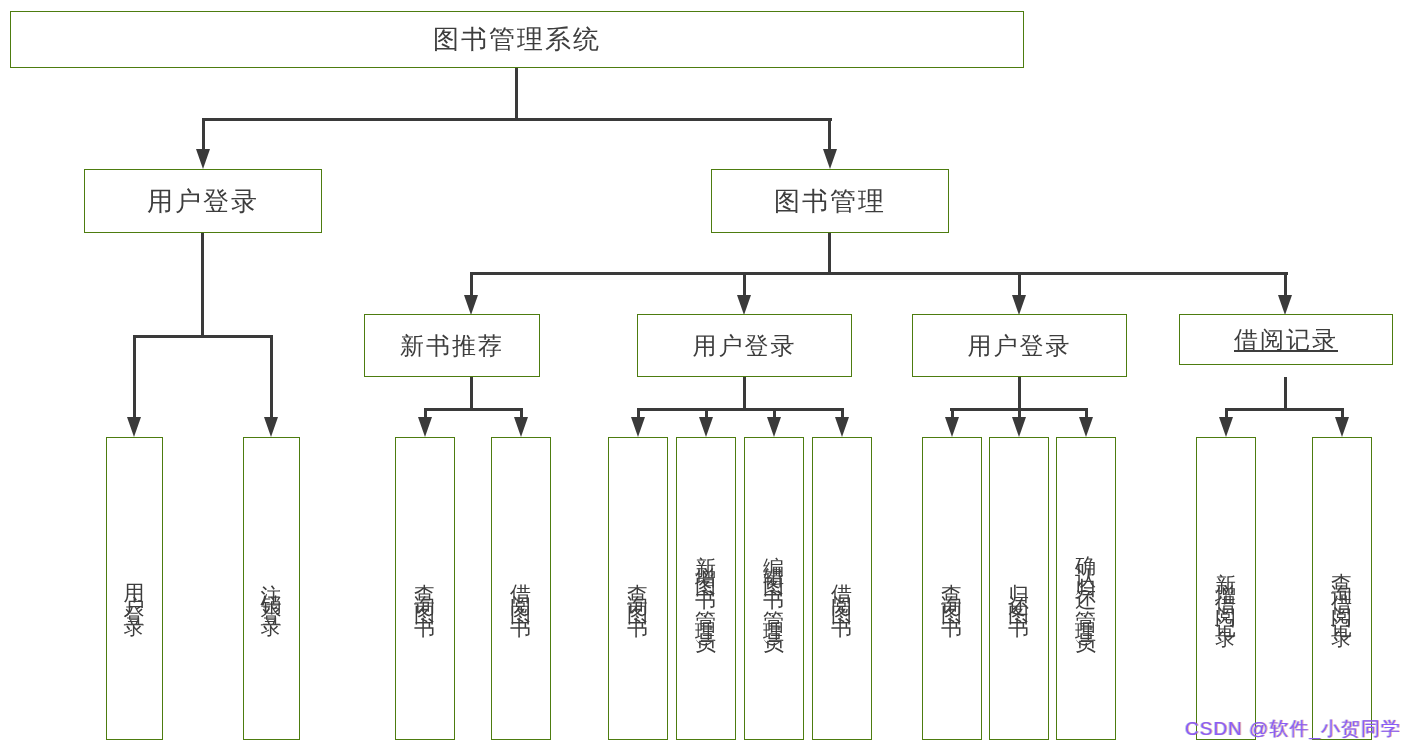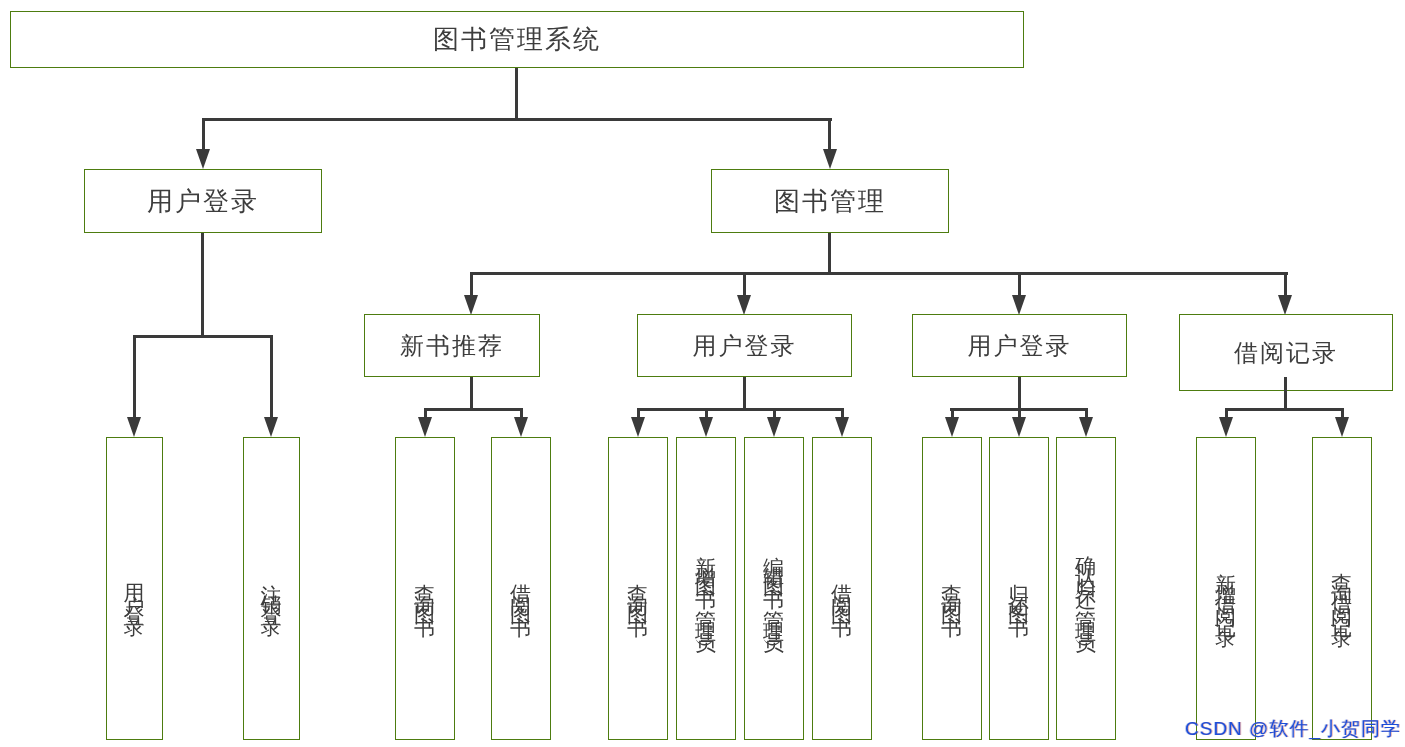--- a/index.html
+++ b/index.html
@@ -19,21 +19,21 @@
     font-size:21px;letter-spacing:11px;line-height:1;padding:8px 0;
   }
   .vline,.hline{position:absolute;background:#3a3a3a;}
   .ah{
     position:absolute;width:0;height:0;
     border-left:7px solid transparent;border-right:7px solid transparent;
     border-top:20px solid #3a3a3a;
   }
   .wm{
     position:absolute;left:1185px;top:716px;font-size:19px;letter-spacing:1px;
-    color:#1d4ed8;white-space:nowrap;
+    color:#8b5cf6;white-space:nowrap;
     text-shadow:1px 0 0 rgba(205,90,90,.45),-1px 0 0 rgba(95,125,215,.40);
   }
 </style>
 </head>
 <body>
 
 <div id="stage">
 
   <div class="box lvl1" style="left:10px;top:11px;width:1014px;height:57px;">图书管理系统</div>
 
@@ -61,21 +61,21 @@
   <div class="vline" style="left:743px;top:272px;width:3px;height:25px;"></div>
   <div class="ah" style="left:737px;top:295px;"></div>
   <div class="vline" style="left:1018px;top:272px;width:3px;height:25px;"></div>
   <div class="ah" style="left:1012px;top:295px;"></div>
   <div class="vline" style="left:1284px;top:272px;width:3px;height:25px;"></div>
   <div class="ah" style="left:1278px;top:295px;"></div>
 
   <div class="box lvl3" style="left:364px;top:314px;width:176px;height:63px;">新书推荐</div>
   <div class="box lvl3" style="left:637px;top:314px;width:215px;height:63px;">用户登录</div>
   <div class="box lvl3" style="left:912px;top:314px;width:215px;height:63px;">用户登录</div>
-  <div class="box lvl3" style="left:1179px;top:314px;width:214px;height:77px;">借阅记录</div>
+  <div class="box lvl3" style="left:1179px;top:314px;width:214px;height:51px;text-decoration:underline;">借阅记录</div>
 
   <div class="vline" style="left:470px;top:377px;width:3px;height:33px;"></div>
   <div class="hline" style="left:424px;top:408px;width:99px;height:3px;"></div>
   <div class="vline" style="left:424px;top:408px;width:3px;height:11px;"></div>
   <div class="ah" style="left:418px;top:417px;"></div>
   <div class="vline" style="left:520px;top:408px;width:3px;height:11px;"></div>
   <div class="ah" style="left:514px;top:417px;"></div>
 
   <div class="vline" style="left:743px;top:377px;width:3px;height:33px;"></div>
   <div class="hline" style="left:637px;top:408px;width:207px;height:3px;"></div>

